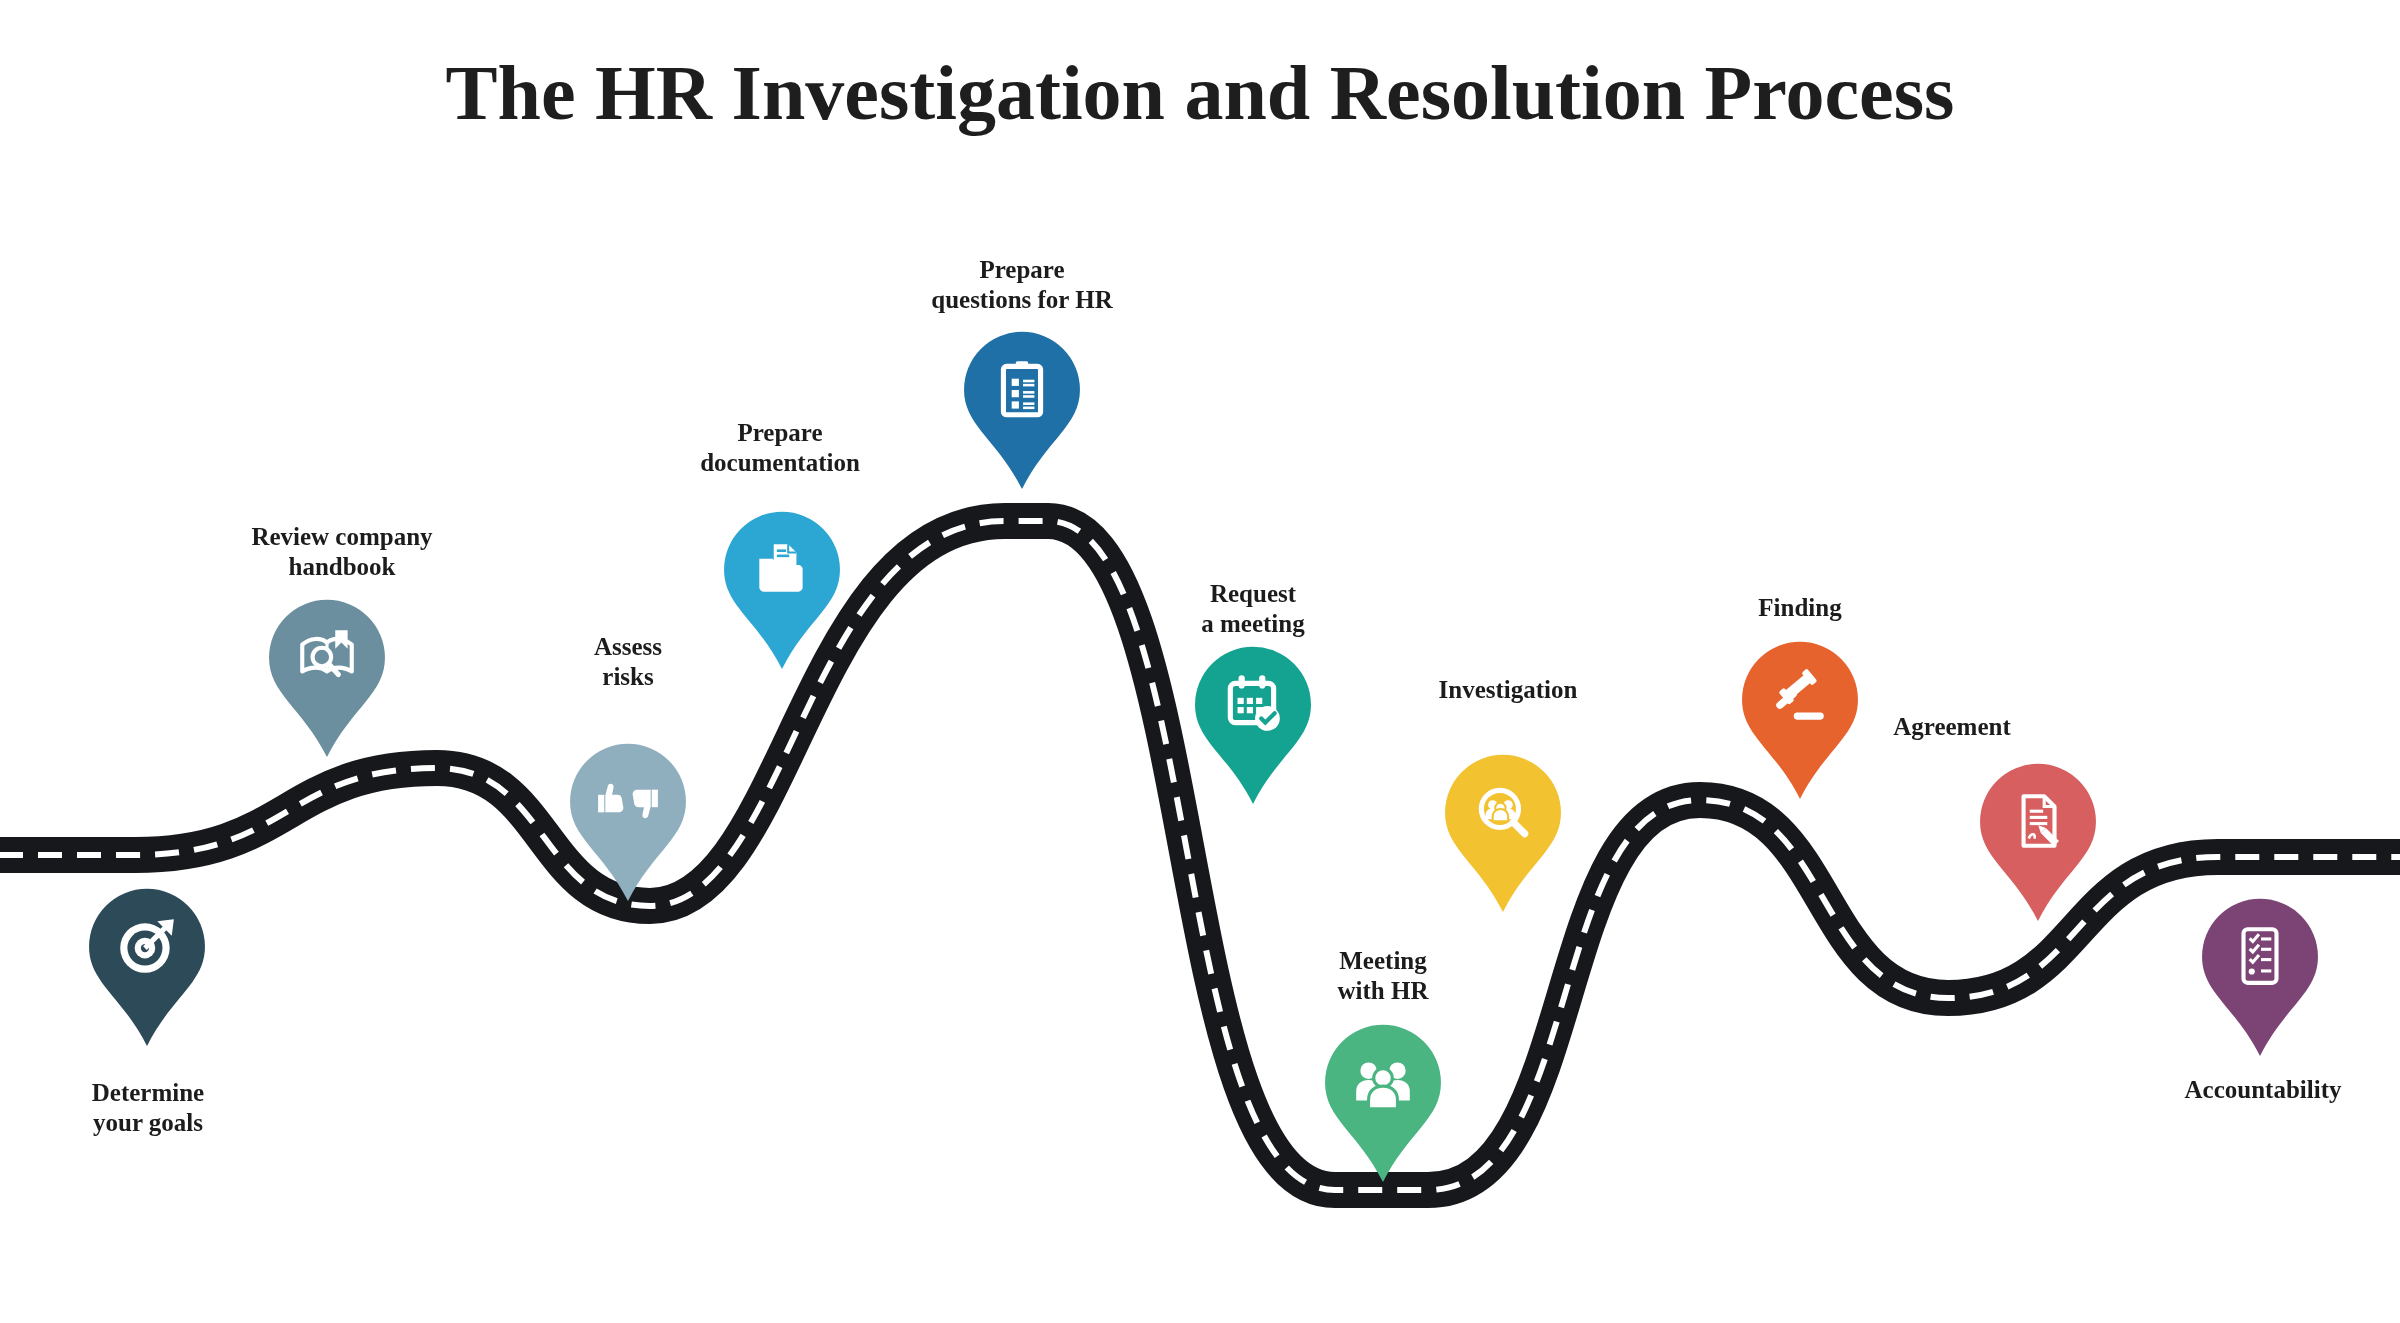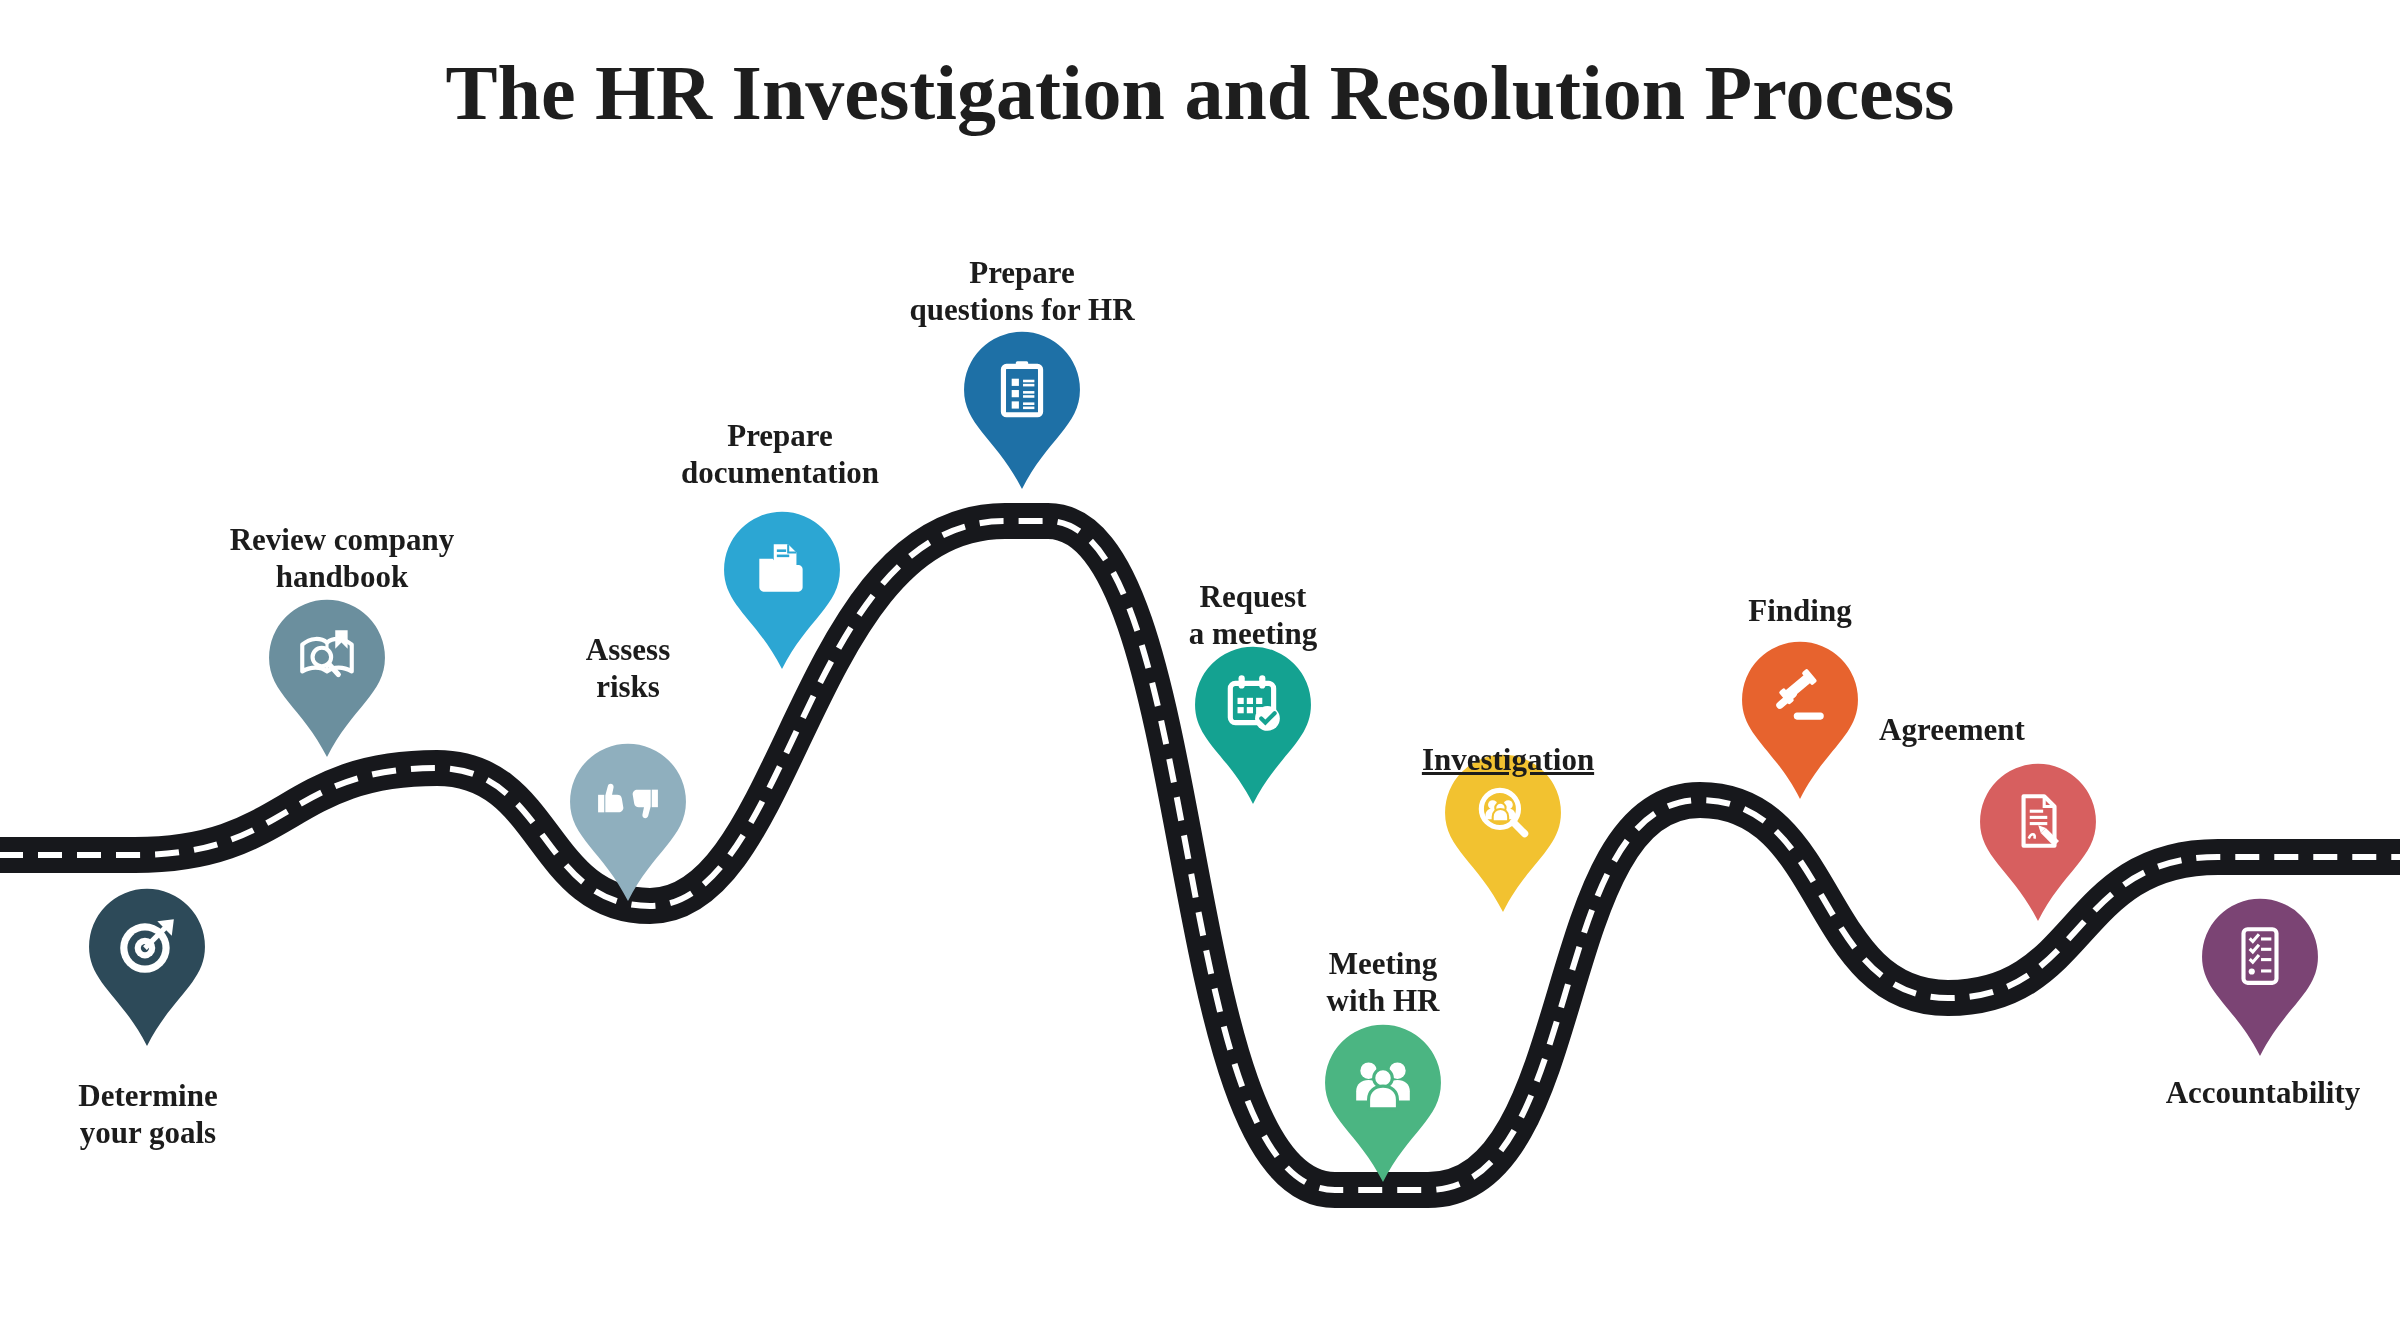--- a/index.html
+++ b/index.html
@@ -7,21 +7,21 @@
           font-family:"Liberation Serif",serif;}
   .title{position:absolute;left:0;top:48px;width:2400px;margin:0;text-align:center;
          font-size:78px;font-weight:700;color:#1e1e1e;letter-spacing:0;}
   .road{position:absolute;left:0;top:0;width:2400px;height:1323px;}
   .road-asphalt{fill:none;stroke-width:36;stroke-linecap:butt;}
   .road-dashes{fill:none;stroke-width:6;stroke-dasharray:24 15;stroke-linecap:butt;}
   .pin{position:absolute;width:138px;height:166px;}
   .pin-shape{position:absolute;left:0;top:0;width:138px;height:166px;display:block;}
   .pin-shape path{fill:var(--pin,#444);}
   .icon{position:absolute;left:50%;top:63px;width:66px;height:66px;transform:translate(-50%,-50%);}
-  .label{position:absolute;width:400px;text-align:center;font-weight:700;font-size:31px;
+  .label{position:absolute;width:400px;text-align:center;font-weight:700;font-size:25px;
          line-height:1.18;color:#1c1c1c;white-space:pre-line;}
 </style>
 </head>
 <body>
 
 <div class="canvas">
 
   <h1 class="title">The HR Investigation and Resolution Process</h1>
 
   <svg class="road" viewBox="0 0 2400 1323" aria-hidden="true">
@@ -165,21 +165,21 @@
           <path d="M15,39 v-4 c0,-4 3,-6.5 7,-6.5 s7,2.5 7,6.5 v4 z"></path>
         <circle cx="37" cy="25" r="4.5"></circle>
           <path d="M30,39 v-4 c0,-4 3,-6.5 7,-6.5 s7,2.5 7,6.5 v4 z"></path>
       </g>
       <circle cx="29.5" cy="28" r="5" fill="#fff" style="stroke:var(--pin)" stroke-width="2"></circle>
       <path d="M22,41 v-4.5 c0,-4.5 3.4,-7.5 7.5,-7.5 s7.5,3 7.5,7.5 V41 z" fill="#fff" style="stroke:var(--pin)" stroke-width="2"></path>
       <circle cx="29" cy="29" r="18" fill="none" stroke="#fff" stroke-width="5"></circle>
       <line x1="42" y1="42" x2="53" y2="53" stroke="#fff" stroke-width="7" stroke-linecap="round"></line>
     </svg>
   </div>
-  <div class="label" style="left:1308px;top:742px;text-decoration:underline;">Investigation</div>
+  <div class="label" style="left:1308px;top:675px;">Investigation</div>
 
   <div class="pin" style="left: 1731px; top: 636px; --pin: #e7632e;">
     <svg class="pin-shape" viewBox="0 0 100 120">
         <path d="M50,4 a42,42 0 0 1 42,42 c0,26 -24,36 -42,72 c-18,-36 -42,-46 -42,-72 a42,42 0 0 1 42,-42 z"></path>
       </svg>
     <svg class="icon" viewBox="0 0 64 64">
       <g fill="#fff">
         <g transform="rotate(-40 30 20)">
           <rect x="17" y="15" width="26" height="10" rx="2"></rect>
           <rect x="12" y="12" width="7" height="16" rx="2"></rect>

